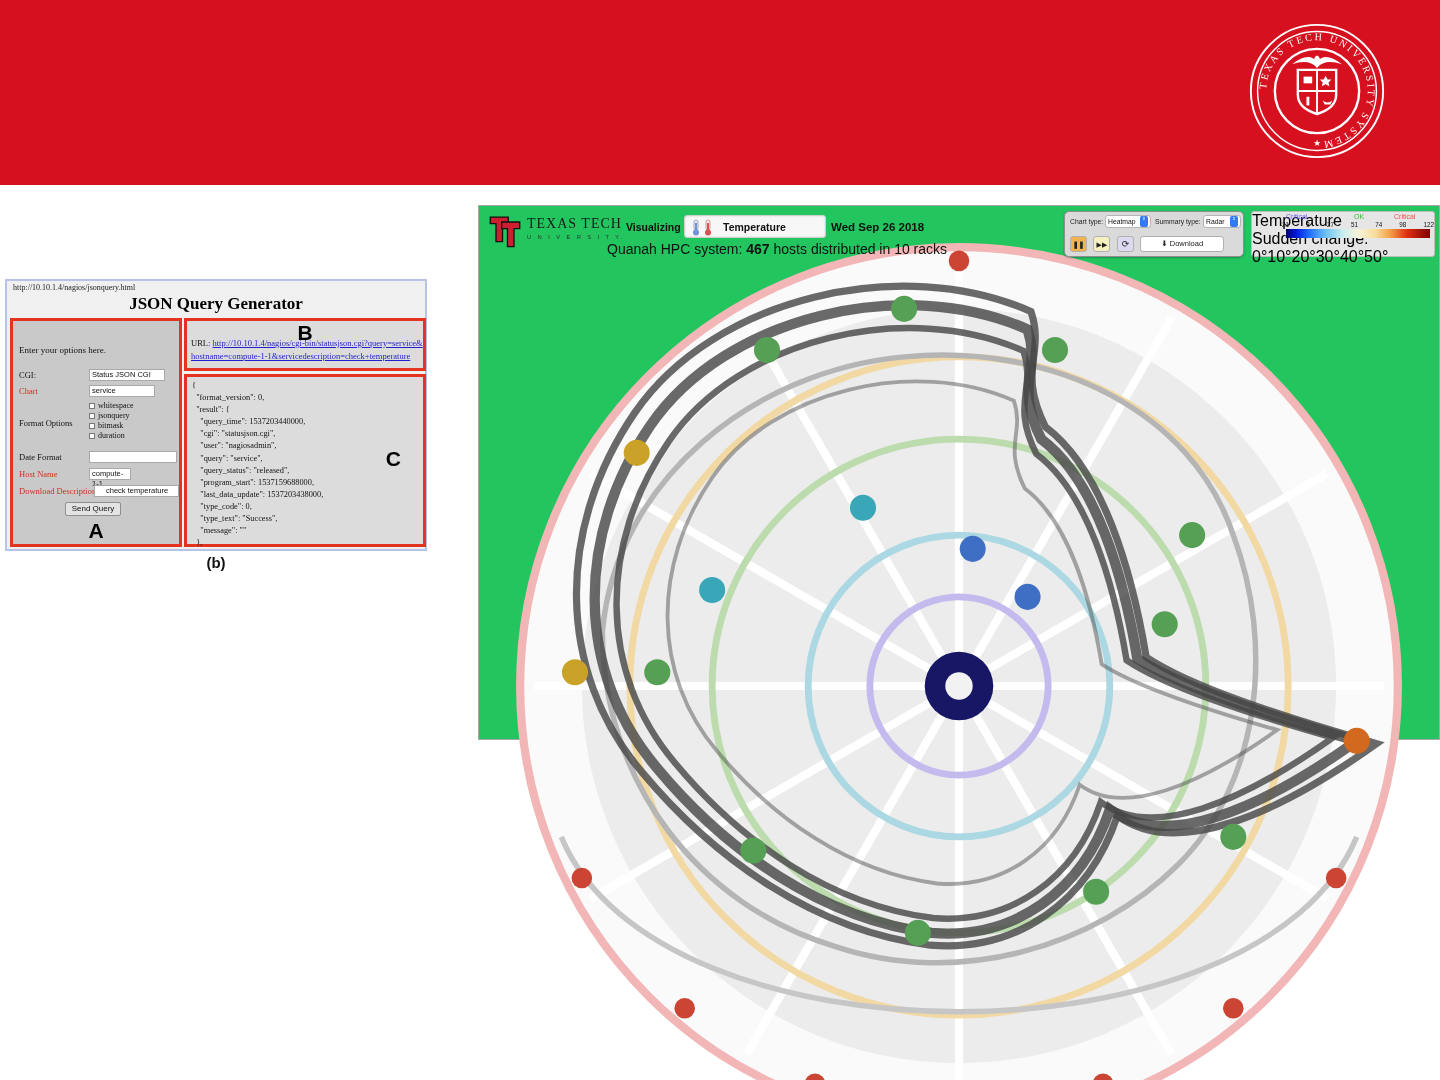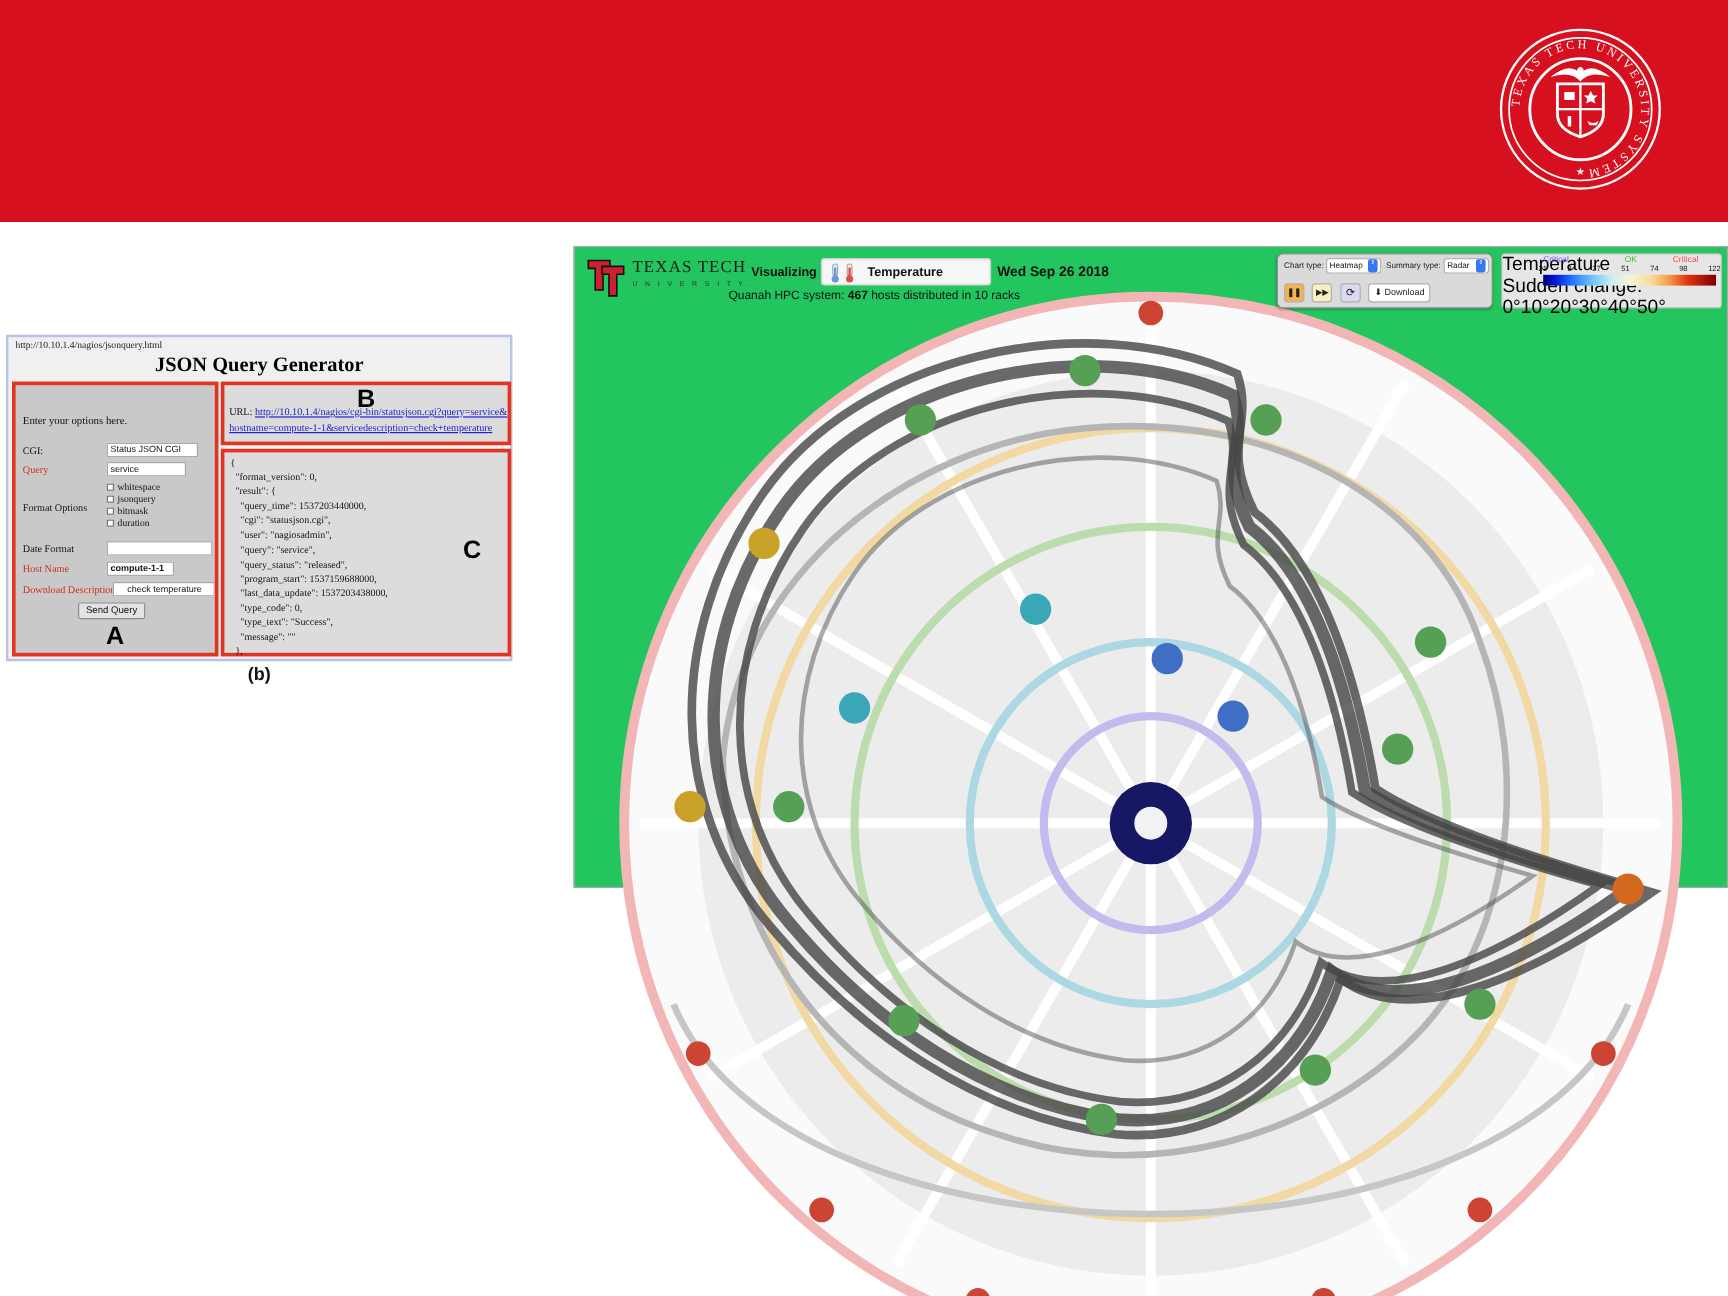--- a/index.html
+++ b/index.html
@@ -37,33 +37,33 @@
   .dash { position:absolute; left:478px; top:205px; width:962px; height:535px; background:#22c55e; border:1px solid #a8a8a8; }
   .tt-logo { position:absolute; left:8px; top:6px; width:36px; height:38px; }
   .brand { position:absolute; left:48px; top:10px; }
   .brand .b1 { font-family:"Liberation Serif", serif; font-size:14px; letter-spacing:1px; color:#1a1a1a; }
   .brand .b2 { font-size:5.8px; letter-spacing:2.4px; color:#333; margin-top:2px; }
   .viz-label { position:absolute; left:147px; top:15px; font-weight:bold; font-size:10.5px; color:#111; }
   .seg { position:absolute; left:205px; top:9px; width:142px; height:23px; background:#f7f7f7; border:1px solid #cfcfcf; border-radius:3px; box-shadow:inset 0 0 2px rgba(0,0,0,.15); }
   .seg .thermos { position:absolute; left:5px; top:2px; }
   .seg .metric { position:absolute; left:38px; top:5px; font-weight:bold; font-size:10.5px; color:#111; }
   .dash-date { position:absolute; left:352px; top:15px; font-weight:bold; font-size:11.5px; color:#111; }
-  .subtitle { position:absolute; left:128px; top:35px; font-size:10px; color:#111; }
+  .subtitle { position:absolute; left:128px; top:35px; font-size:14px; color:#111; }
   .subtitle b { font-weight:bold; }
 
   .ctrl-panel { position:absolute; left:585px; top:5px; width:180px; height:46px; background:#dadada; border:1px solid #8f8f8f; border-radius:5px; box-shadow:0 1px 2px rgba(0,0,0,.25); }
   .ctrl-panel .lab { position:absolute; top:6px; font-size:6.8px; color:#222; }
   .mini-select { position:absolute; top:3px; height:13px; background:#fff; border:1px solid #b5b5b5; border-radius:3px; font-size:6.8px; line-height:11px; padding:0 2px; color:#111; }
   .mini-select .stp { float:right; width:8px; height:11px; background:#3478f6; border-radius:2px; color:#fff; font-size:4.5px; line-height:5px; text-align:center; margin-left:3px; }
   .btnrow { position:absolute; left:5px; top:24px; height:17px; }
   .pbtn { display:inline-block; width:17px; height:16px; border:1px solid #b0b0b0; border-radius:3px; font-size:7px; text-align:center; line-height:15px; vertical-align:top; margin-right:2px; color:#222; }
   .btn-pause { background:#f2b44e; font-weight:bold; }
   .btn-ff { background:#f6efbf; }
   .btn-refresh { background:#dcd9f0; font-size:9px; }
-  .btn-dl { display:inline-block; height:16px; background:#ffffff; border:1px solid #b0b0b0; border-radius:3px; font-size:7.5px; line-height:14px; padding:0 4px; vertical-align:top; color:#222; }
+  .btn-dl { display:inline-block; height:16px; background:#ffffff; border:1px solid #b0b0b0; border-radius:3px; font-size:7.5px; line-height:14px; padding:0 20px; vertical-align:top; color:#222; }
 
   .legend-panel { position:absolute; left:772px; top:5px; width:184px; height:46px; background:#e6e6e6; border:1px solid #bdbdbd; border-radius:3px; }
   .leg-crit1 { position:absolute; left:34px; top:1px; font-size:7px; color:#6a5bf2; }
   .leg-ok { position:absolute; left:102px; top:1px; font-size:7px; color:#2fbf2f; }
   .leg-crit2 { position:absolute; left:142px; top:1px; font-size:7px; color:#f64b4b; }
   .leg-ticks { position:absolute; left:28px; top:9px; width:154px; display:flex; justify-content:space-between; font-size:6.3px; color:#111; }
   .leg-bar { position:absolute; left:34px; top:17px; width:144px; height:9px; background:linear-gradient(to right,#00006e 0%,#0018d8 8%,#1f6dff 18%,#6fc3f2 30%,#cdeef0 42%,#f6f4da 52%,#f8dd9c 63%,#f5a returns:0; }
   .leg-temp { position:absolute; left:0px; top:18px; width:31px; text-align:right; font-style:italic; font-size:6.8px; color:#222; }
   .leg-sudden { position:absolute; left:2px; top:32px; font-style:italic; font-size:6.8px; color:#222; }
   .slider-track { position:absolute; left:56px; top:36px; width:112px; height:3px; background:#b1b1b1; border-radius:2px; }
@@ -108,33 +108,33 @@
 </div>
 
 <div class="jsonwin">
   <div class="urlbar">http://10.10.1.4/nagios/jsonquery.html</div>
   <div class="wtitle">JSON Query Generator</div>
 
   <div class="secA">
     <div class="intro">Enter your options here.</div>
     <div class="frow" style="top:48px;"><span class="flabel">CGI:</span></div>
     <div class="fin" style="left:76px; top:48px; width:76px;">Status JSON CGI</div>
-    <div class="frow" style="top:64px;"><span class="flabel red-label">Query</span></div>
+    <div class="frow" style="top:64px;"><span class="flabel red-label">Chart</span></div>
     <div class="fin" style="left:76px; top:64px; width:66px;">service</div>
     <div class="frow" style="top:96px;"><span class="flabel">Format Options</span></div>
     <div style="position:absolute; left:76px; top:80px;">
         <div class="fo-row"><span class="cb"></span><span>whitespace</span></div>
         <div class="fo-row"><span class="cb"></span><span>jsonquery</span></div>
         <div class="fo-row"><span class="cb"></span><span>bitmask</span></div>
         <div class="fo-row"><span class="cb"></span><span>duration</span></div>
       </div>
     <div class="frow" style="top:130px;"><span class="flabel">Date Format</span></div>
     <div class="fin" style="left:76px; top:130px; width:88px;"></div>
     <div class="frow" style="top:147px;"><span class="flabel red-label">Host Name</span></div>
-    <div class="fin" style="left:76px; top:147px; width:56px;font-weight:bold;">compute-1-1</div>
+    <div class="fin" style="left:76px; top:147px; width:42px;">compute-1-1</div>
     <div class="frow" style="top:164px;"><span class="flabel red-label">Download Description</span></div>
     <div class="fin" style="left:81px; top:164px; width:85px;padding-left:11px;">check temperature</div>
     <div class="send-btn">Send Query</div>
     <div class="bigletter" style="position:absolute; left:0; top:198px; width:100%; text-align:center;">A</div>
   </div>
 
   <div class="secB">
     <div class="bigletter blet">B</div>
     <div class="urltext"><span>URL: </span><a class="qlink" href="#">http://10.10.1.4/nagios/cgi-bin/statusjson.cgi?query=service&amp;hostname=compute-1-1&amp;servicedescription=check+temperature</a></div>
   </div>

